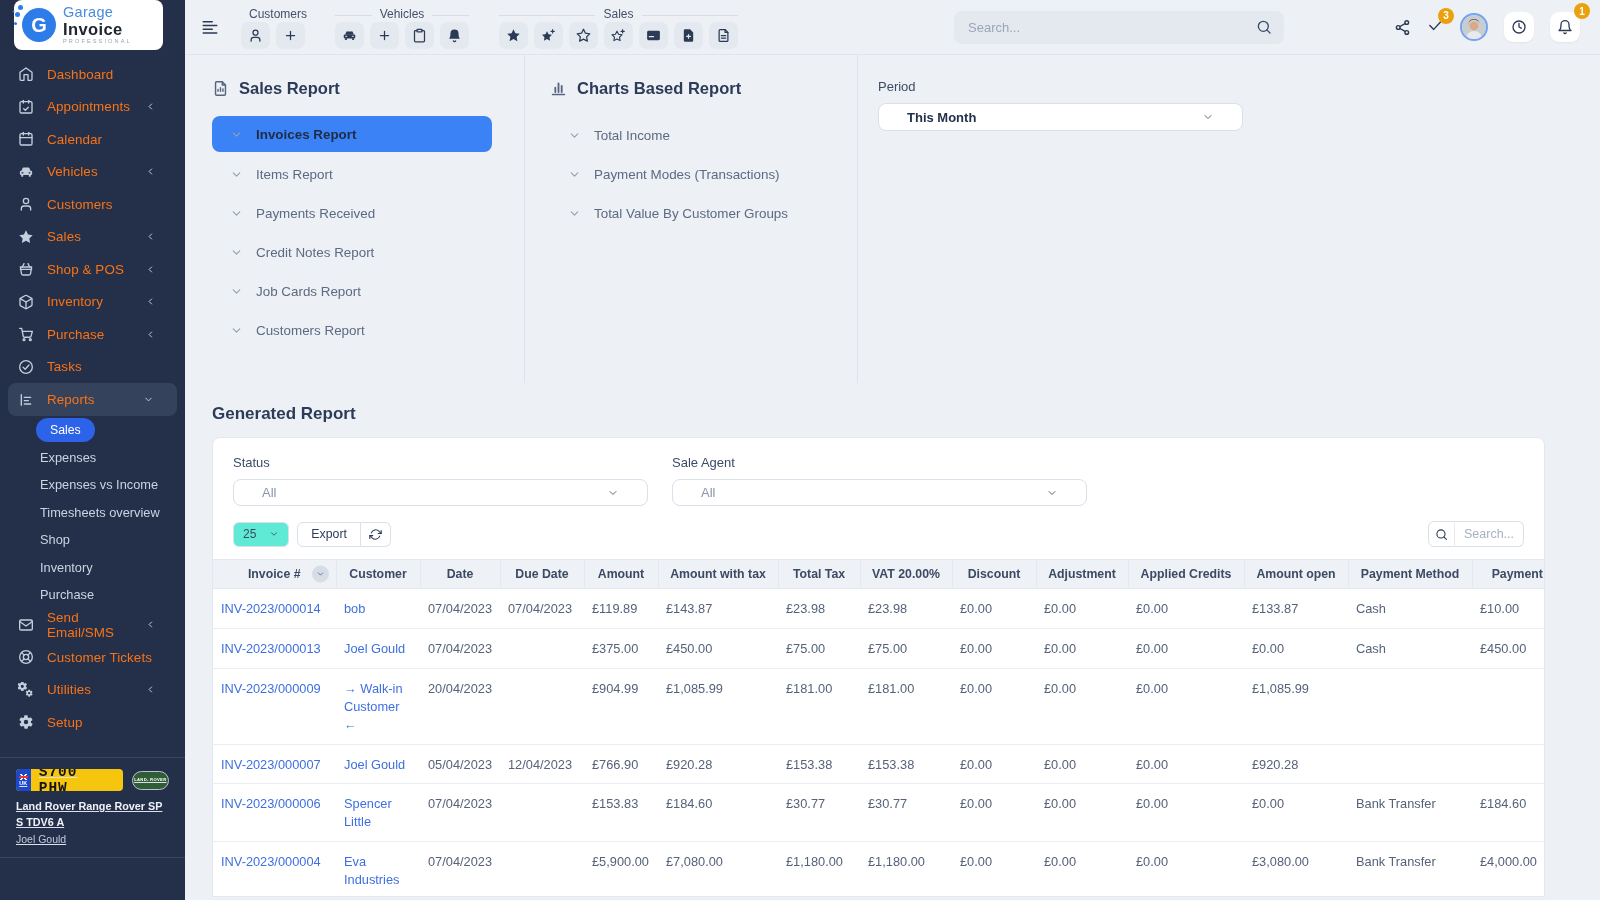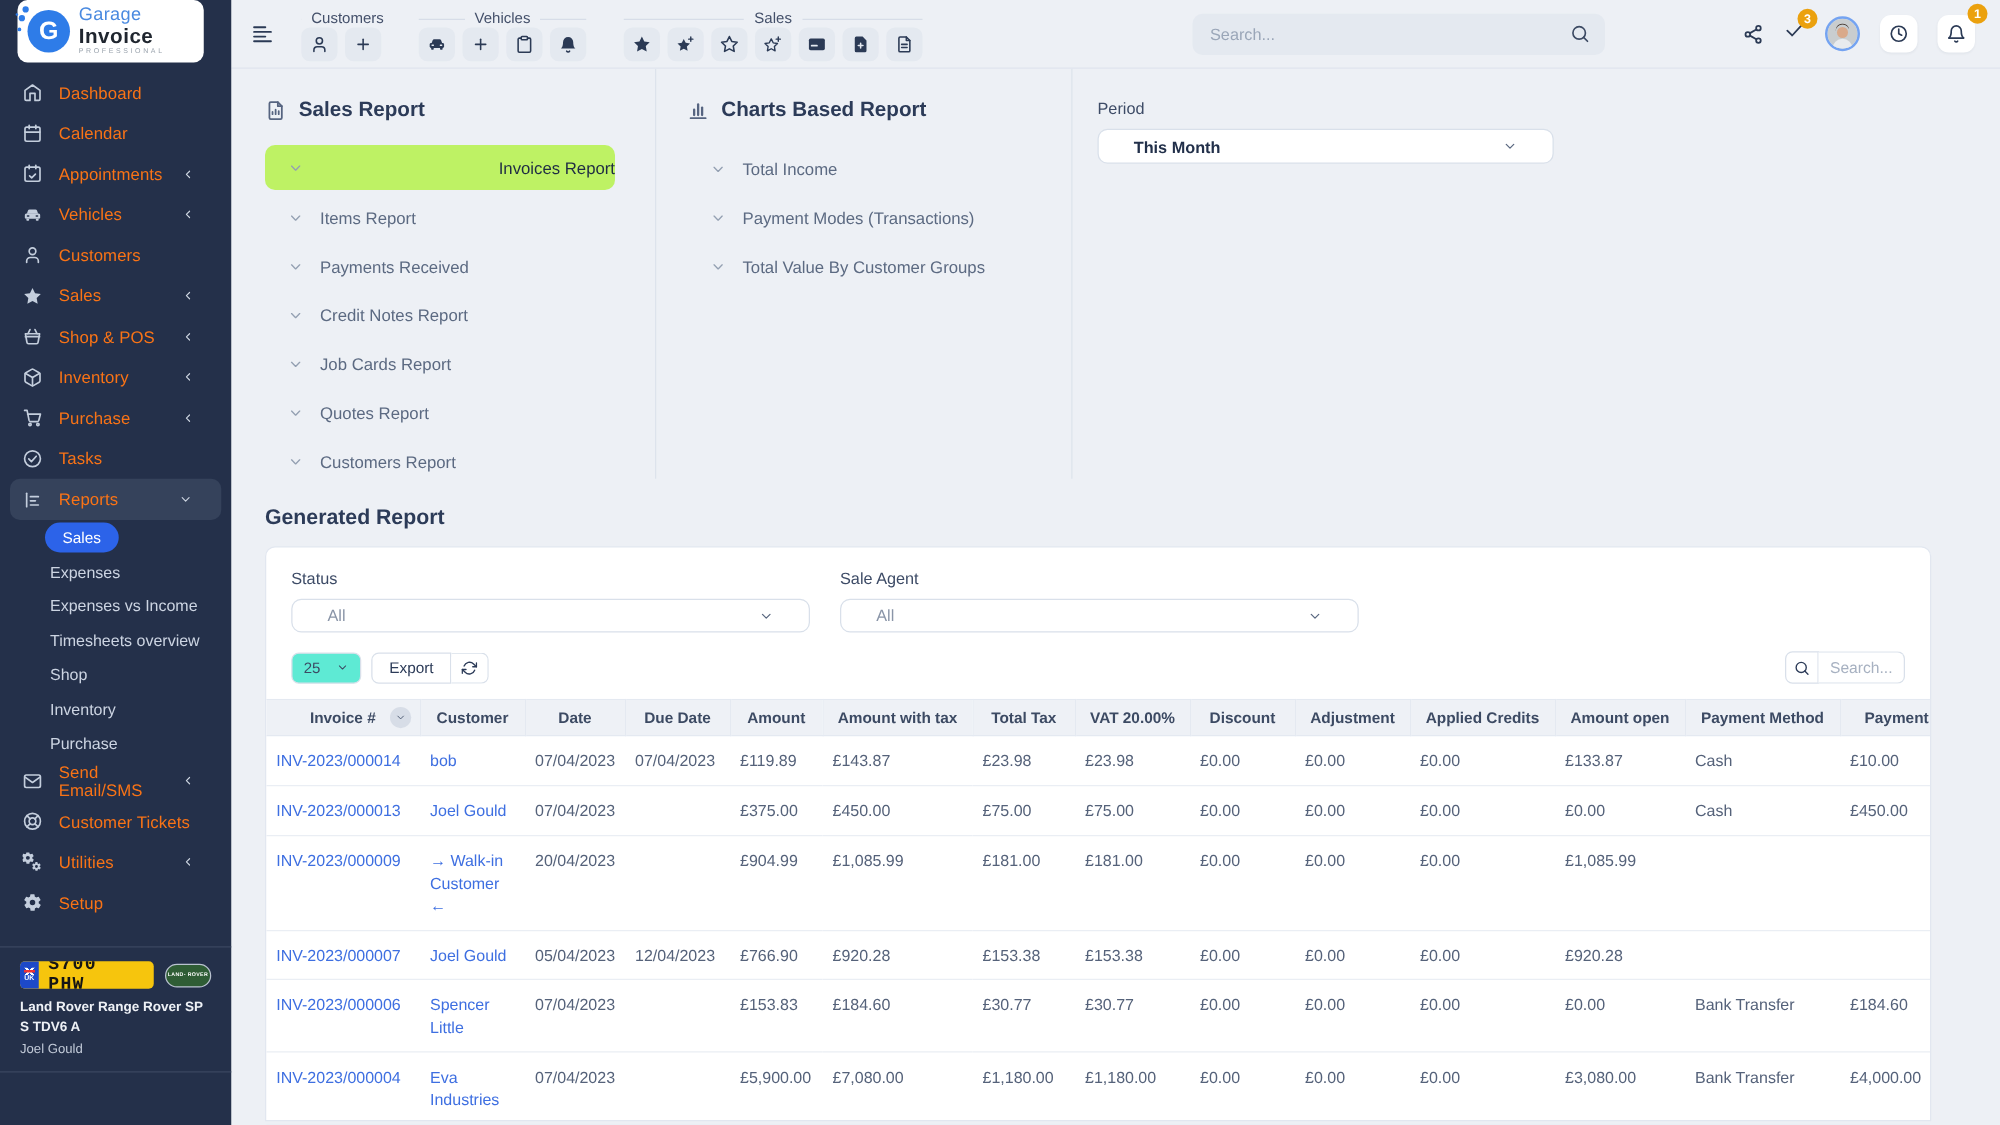--- a/index.html
+++ b/index.html
@@ -24,21 +24,21 @@
   .side-nav { position:absolute; top:58px; left:0; right:0; }
   .s-item { height:32.5px; display:flex; align-items:center; padding:0 16px 0 18px; font-size:13.4px; cursor:pointer; }
   .s-item .icn { margin-right:13px; color:#c4cedd; width:16px; height:16px; }
   .s-item .lbl { flex:1; color:#f97316; letter-spacing:.1px; }
   .s-item .chv { width:11px; height:11px; color:#cdd5e1; }
   .s-item.active-parent { background:#35425b; margin:0 8px; border-radius:8px; padding:0 10px; height:33px; }
   .sub { }
   .sub-item { height:27.5px; display:flex; align-items:center; padding-left:40px; font-size:12.8px; color:#ccd4e2; cursor:pointer; }
   .sub-item .pill { background:#2c63e9; color:#fff; border-radius:13px; padding:5px 14px; font-size:12.3px; margin-left:-4px; }
 
-  .vehicle-sec { position:absolute; left:0; right:0; top:757px; padding:11px 16px 12px; border-top:1px solid #3a4660; border-bottom:1px solid #3a4660; }
+  .vehicle-sec { position:absolute; left:0; right:0; top:757px; padding:11px 16px 12px; border-top:1px solid #3a4660; border-bottom:1px solid #3a4660;text-decoration:underline; }
   .plate-row { display:flex; align-items:center; gap:9px; }
   .plate { background:#f6c50d; border-radius:4px; height:22px; display:flex; align-items:stretch; overflow:hidden; }
   .plate-uk { background:#1d49c8; color:#fff; width:15px; display:flex; flex-direction:column; align-items:center; justify-content:center; gap:1px; }
   .plate-uk .flg { width:9px; height:6px; background:
       linear-gradient(#1d49c8,#1d49c8) , #1d49c8; position:relative; overflow:hidden; }
   .plate-uk .flg::before { content:""; position:absolute; inset:0;
       background: linear-gradient(45deg, transparent 42%, #fff 42%, #fff 58%, transparent 58%),
                   linear-gradient(-45deg, transparent 42%, #fff 42%, #fff 58%, transparent 58%); }
   .plate-uk .flg::after { content:""; position:absolute; left:0; top:2px; width:9px; height:2px; background:#e33; box-shadow:0 0 0 0 #e33; }
   .plate-uk span { font-size:5.5px; font-weight:700; line-height:1; }
@@ -79,21 +79,21 @@
   .report-top { display:flex; height:328px; }
   .rt-col { padding-top:24px; }
   .rt-col1 { width:313px; border-right:1px solid #dde3ec; }
   .rt-col2 { width:333px; border-right:1px solid #dde3ec; padding-left:25px; }
   .rt-col3 { flex:1; padding-left:20px; }
   .sec-title { display:flex; align-items:center; gap:10px; font-size:16.5px; font-weight:700; color:#2c3b58; }
   .sec-title .icn { width:17px; height:17px; color:#566480; }
   .r-list { margin-top:18px; list-style:none; }
   .r-item { height:39px; display:flex; align-items:center; gap:13px; padding-left:18px; font-size:13.4px; color:#5c6a82; cursor:pointer; }
   .r-item .chv { width:13px; height:13px; color:#94a0b2; }
-  .r-item.active { background:#bef264; border-radius:8px; width:280px; height:36px; color:#1f2c44; font-weight:400; margin-bottom:3px;justify-content:space-between; }
+  .r-item.active { background:#3b82f6; border-radius:8px; width:280px; height:36px; color:#1f2c44; font-weight:700; margin-bottom:3px; }
   .field-label { font-size:13px; color:#3d4b66; margin-bottom:9px; }
   .select { height:28px; background:#fff; border:1px solid #d9e0ea; border-radius:8px; display:flex; align-items:center; justify-content:space-between; padding:0 28px; cursor:pointer; }
   .select .chv { width:12px; height:12px; color:#5a6880; }
   .period-select { width:365px; font-size:13px; font-weight:700; color:#22304a; }
 
   
   .gen-title { font-size:17px; font-weight:700; color:#2c3b58; margin:21px 0 13px; }
   .card { background:#fff; border:1px solid #e2e7f0; border-radius:8px 8px 0 0; padding-top:17px; height:460px; }
   .filters { display:flex; padding:0 20px; gap:24px; }
   .filter { width:415px; }
@@ -144,40 +144,40 @@
           </svg>
         </span>
         <span class="lbl">Dashboard</span>
       </div>
       <div class="s-item">
         <span class="icn">
           <svg viewBox="0 0 24 24" fill="none" stroke="currentColor" stroke-width="2" stroke-linecap="round" stroke-linejoin="round">
             <rect x="3" y="4" width="18" height="17" rx="2"></rect>
             <line x1="16" y1="2" x2="16" y2="6"></line>
             <line x1="8" y1="2" x2="8" y2="6"></line>
-            <line x1="3" y1="10" x2="21" y2="10"></line>
-          </svg>
-        </span>
-        <span class="lbl">Calendar</span>
+            <polyline points="8.5 14.5 11 17 15.5 12.5"></polyline>
+          </svg>
+        </span>
+        <span class="lbl">Appointments</span>
+        <span class="icn chv">
+          <svg viewBox="0 0 24 24" fill="none" stroke="currentColor" stroke-width="2" stroke-linecap="round" stroke-linejoin="round">
+            <polyline points="14.5 6.5 9 12 14.5 17.5"></polyline>
+          </svg>
+        </span>
       </div>
       <div class="s-item">
         <span class="icn">
           <svg viewBox="0 0 24 24" fill="none" stroke="currentColor" stroke-width="2" stroke-linecap="round" stroke-linejoin="round">
             <rect x="3" y="4" width="18" height="17" rx="2"></rect>
             <line x1="16" y1="2" x2="16" y2="6"></line>
             <line x1="8" y1="2" x2="8" y2="6"></line>
-            <polyline points="8.5 14.5 11 17 15.5 12.5"></polyline>
-          </svg>
-        </span>
-        <span class="lbl">Appointments</span>
-        <span class="icn chv">
-          <svg viewBox="0 0 24 24" fill="none" stroke="currentColor" stroke-width="2" stroke-linecap="round" stroke-linejoin="round">
-            <polyline points="14.5 6.5 9 12 14.5 17.5"></polyline>
-          </svg>
-        </span>
+            <line x1="3" y1="10" x2="21" y2="10"></line>
+          </svg>
+        </span>
+        <span class="lbl">Calendar</span>
       </div>
       <div class="s-item">
         <span class="icn">
           <svg viewBox="0 0 24 24" fill="currentColor" stroke="none">
             <path d="M5.2 10.6 6.6 6.7A2 2 0 0 1 8.5 5.4h7a2 2 0 0 1 1.9 1.3l1.4 3.9z"></path>
             <rect x="2.8" y="10.2" width="18.4" height="6.4" rx="1.8"></rect>
             <rect x="4.6" y="16.4" width="3.4" height="2.6" rx="1"></rect>
             <rect x="16" y="16.4" width="3.4" height="2.6" rx="1"></rect>
             <rect x="5" y="12.3" width="3.4" height="1.8" rx=".9" fill="var(--cut,#24304a)"></rect>
             <rect x="15.6" y="12.3" width="3.4" height="1.8" rx=".9" fill="var(--cut,#24304a)"></rect>
@@ -615,28 +615,20 @@
               </span>
               <span>Credit Notes Report</span>
             </li>
             <li class="r-item">
               <span class="icn chv">
                 <svg viewBox="0 0 24 24" fill="none" stroke="currentColor" stroke-width="2" stroke-linecap="round" stroke-linejoin="round">
                   <polyline points="6 9 12 15 18 9"></polyline>
                 </svg>
               </span>
               <span>Job Cards Report</span>
-            </li>
-            <li class="r-item">
-              <span class="icn chv">
-                <svg viewBox="0 0 24 24" fill="none" stroke="currentColor" stroke-width="2" stroke-linecap="round" stroke-linejoin="round">
-                  <polyline points="6 9 12 15 18 9"></polyline>
-                </svg>
-              </span>
-              <span>Quotes Report</span>
             </li>
             <li class="r-item">
               <span class="icn chv">
                 <svg viewBox="0 0 24 24" fill="none" stroke="currentColor" stroke-width="2" stroke-linecap="round" stroke-linejoin="round">
                   <polyline points="6 9 12 15 18 9"></polyline>
                 </svg>
               </span>
               <span>Customers Report</span>
             </li>
           </ul>

